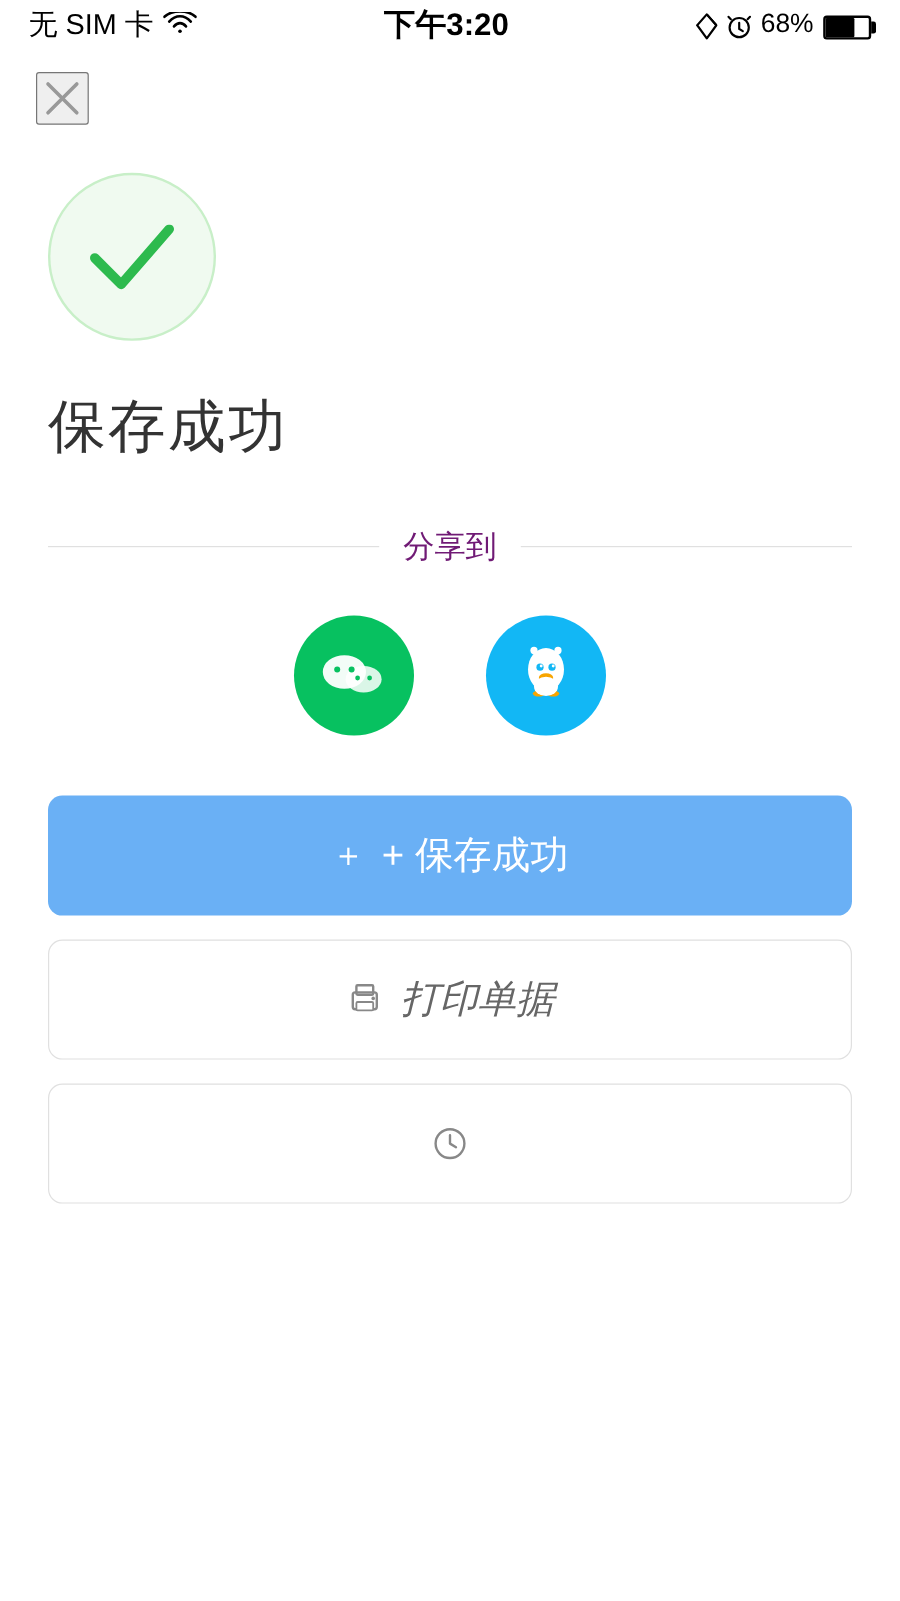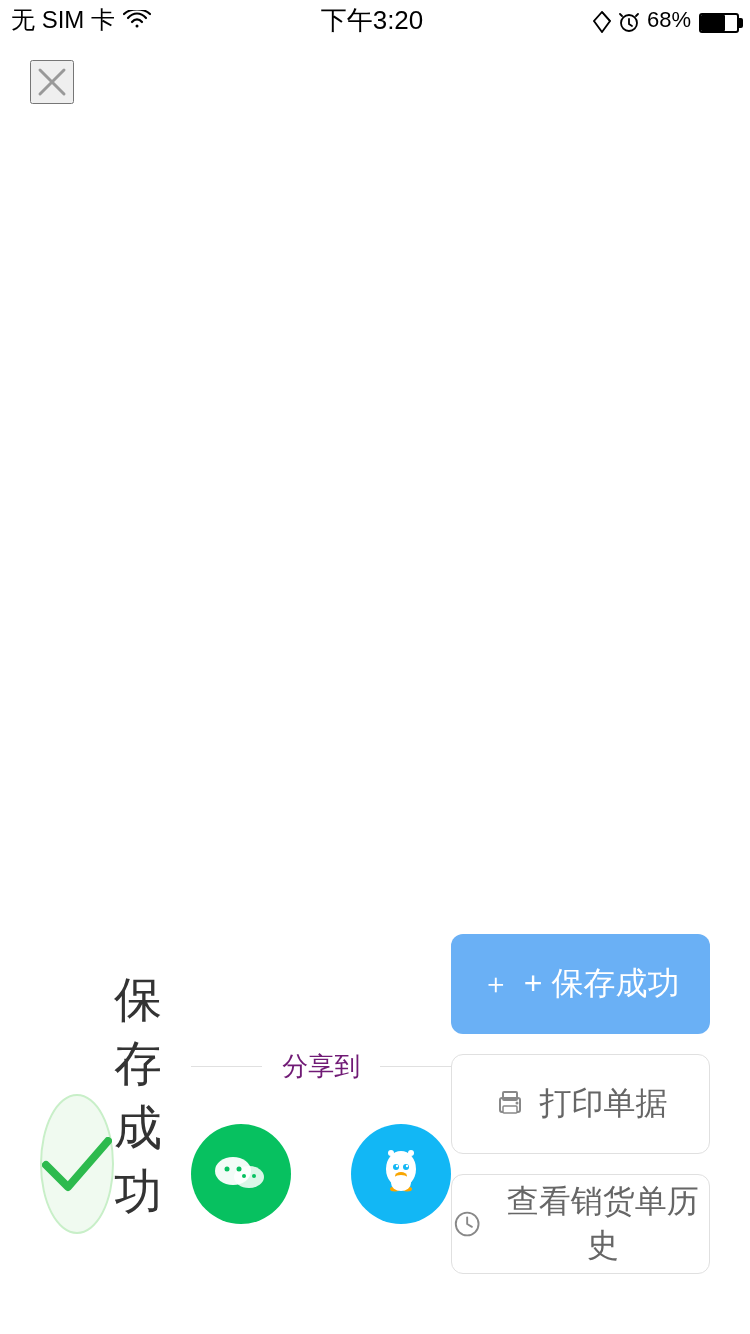--- a/index.html
+++ b/index.html
@@ -13,38 +13,38 @@
       flex-direction: column;
     }
 
     
     .status-bar {
       width: 100%;
       height: 40px;
       display: flex;
       align-items: center;
       justify-content: space-between;
-      padding: 0 11px;
+      padding: 0 24px;
       background: #ffffff;
     }
     .status-left {
       font-size: 24px;
       color: #000;
       font-weight: 500;
       display: flex;
       align-items: center;
       gap: 8px;
     }
     .wifi-icon {
       width: 28px;
       height: 20px;
     }
     .status-center {
       font-size: 26px;
-      font-weight: 400;
+      font-weight: 700;
       color: #000;
     }
     .status-right {
       display: flex;
       align-items: flex-end;
       gap: 8px;
       font-size: 22px;
       color: #000;
     }
     .battery-icon {
@@ -87,21 +87,22 @@
     }
     .close-btn svg {
       width: 32px;
       height: 32px;
     }
 
     
     .main-content {
       flex: 1;
       display: flex;
-      align-items: flex-end;
+      flex-direction: column;
+      align-items: flex-start;
       padding: 20px 40px 60px;
     }
 
     
     .success-icon-wrap {
       width: 140px;
       height: 140px;
       border-radius: 50%;
       background: #f0faf0;
       border: 2px solid #c8efc8;
@@ -188,20 +189,21 @@
       outline: none;
     }
     .btn-primary {
       background: #6ab0f5;
       color: #ffffff;
     }
     .btn-secondary {
       background: #ffffff;
       color: #666666;
       border: 1px solid #e0e0e0;
+      font-style: italic;
     }
     .btn-icon {
       font-size: 28px;
     }
   </style>
 </head>
 <body>
 
 <div class="status-bar">
   <div class="status-left">
@@ -314,17 +316,16 @@
         <circle cx="23" cy="15" r="1.5" fill="#888"></circle>
       </svg>
       <span>打印单据</span>
     </button>
 
     <button class="btn btn-secondary">
       <svg width="32" height="32" viewBox="0 0 32 32" fill="none" xmlns="http://www.w3.org/2000/svg">
         <circle cx="16" cy="16" r="12" stroke="#888" stroke-width="2" fill="none"></circle>
         <polyline points="16,9 16,16 21,19" stroke="#888" stroke-width="2" stroke-linecap="round" stroke-linejoin="round"></polyline>
       </svg>
-      <span>查看销货单历史</span>
     </button>
   </div>
 
 </div>
 
 </body></html>

